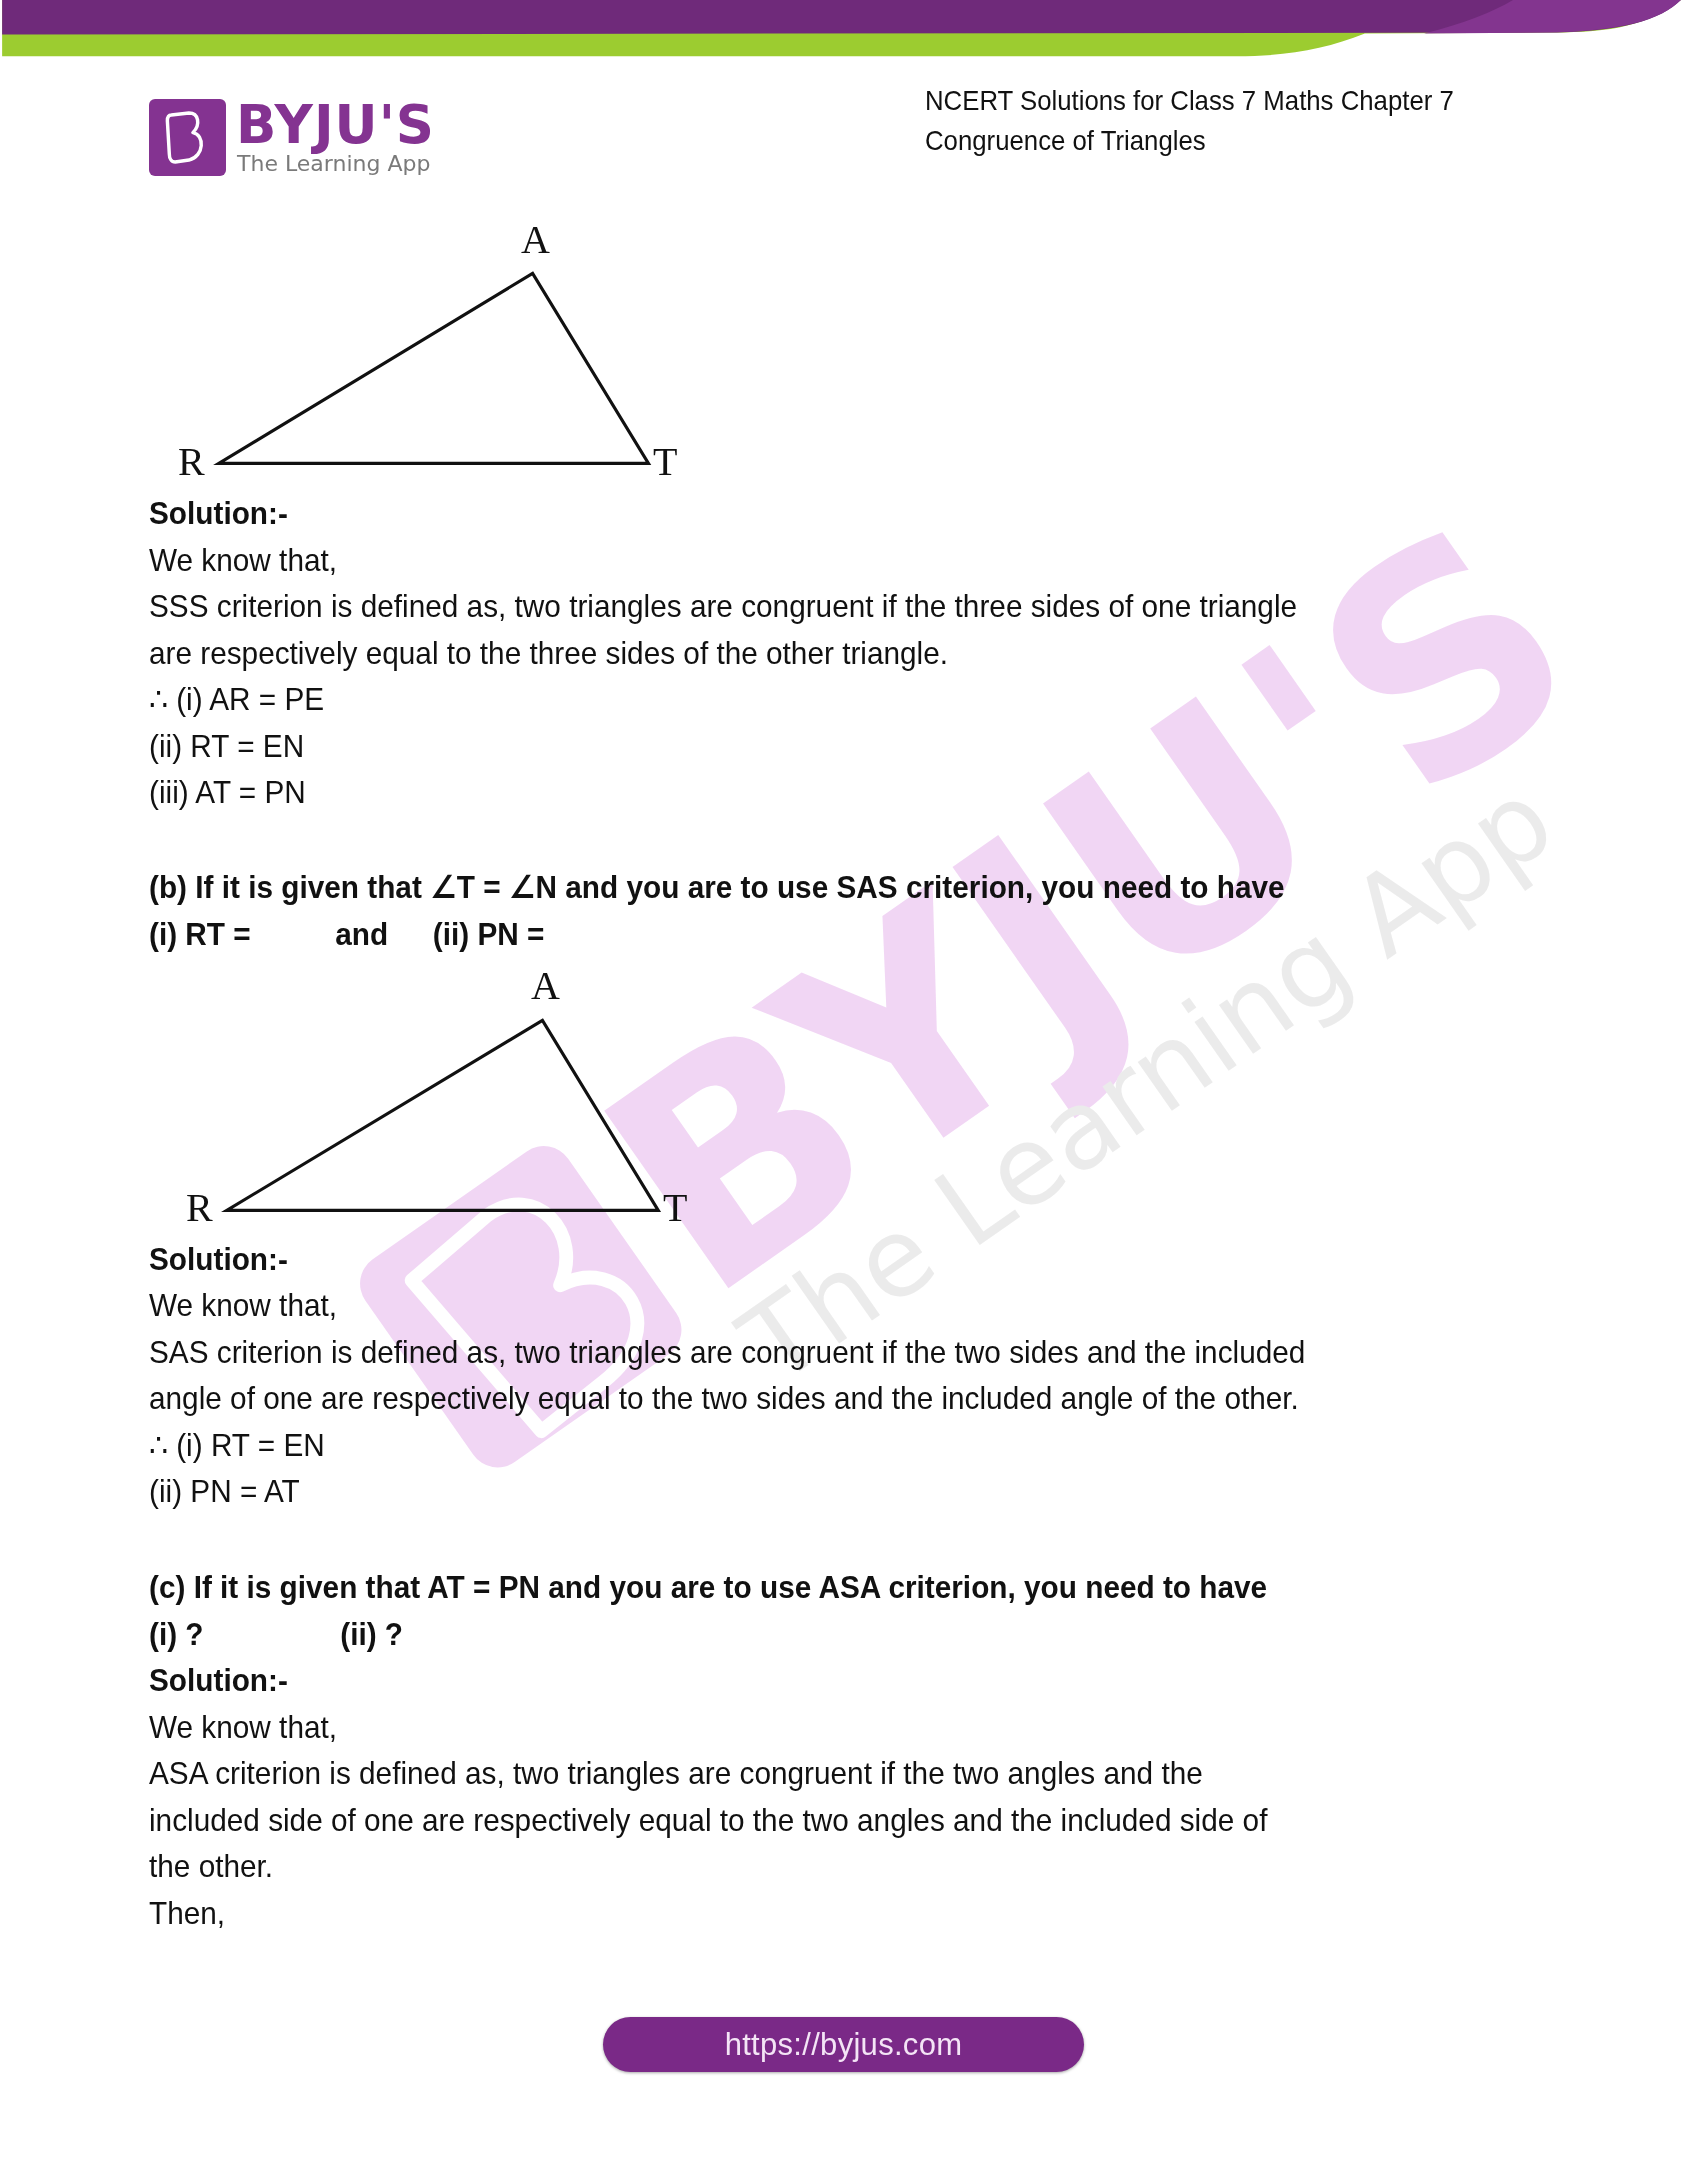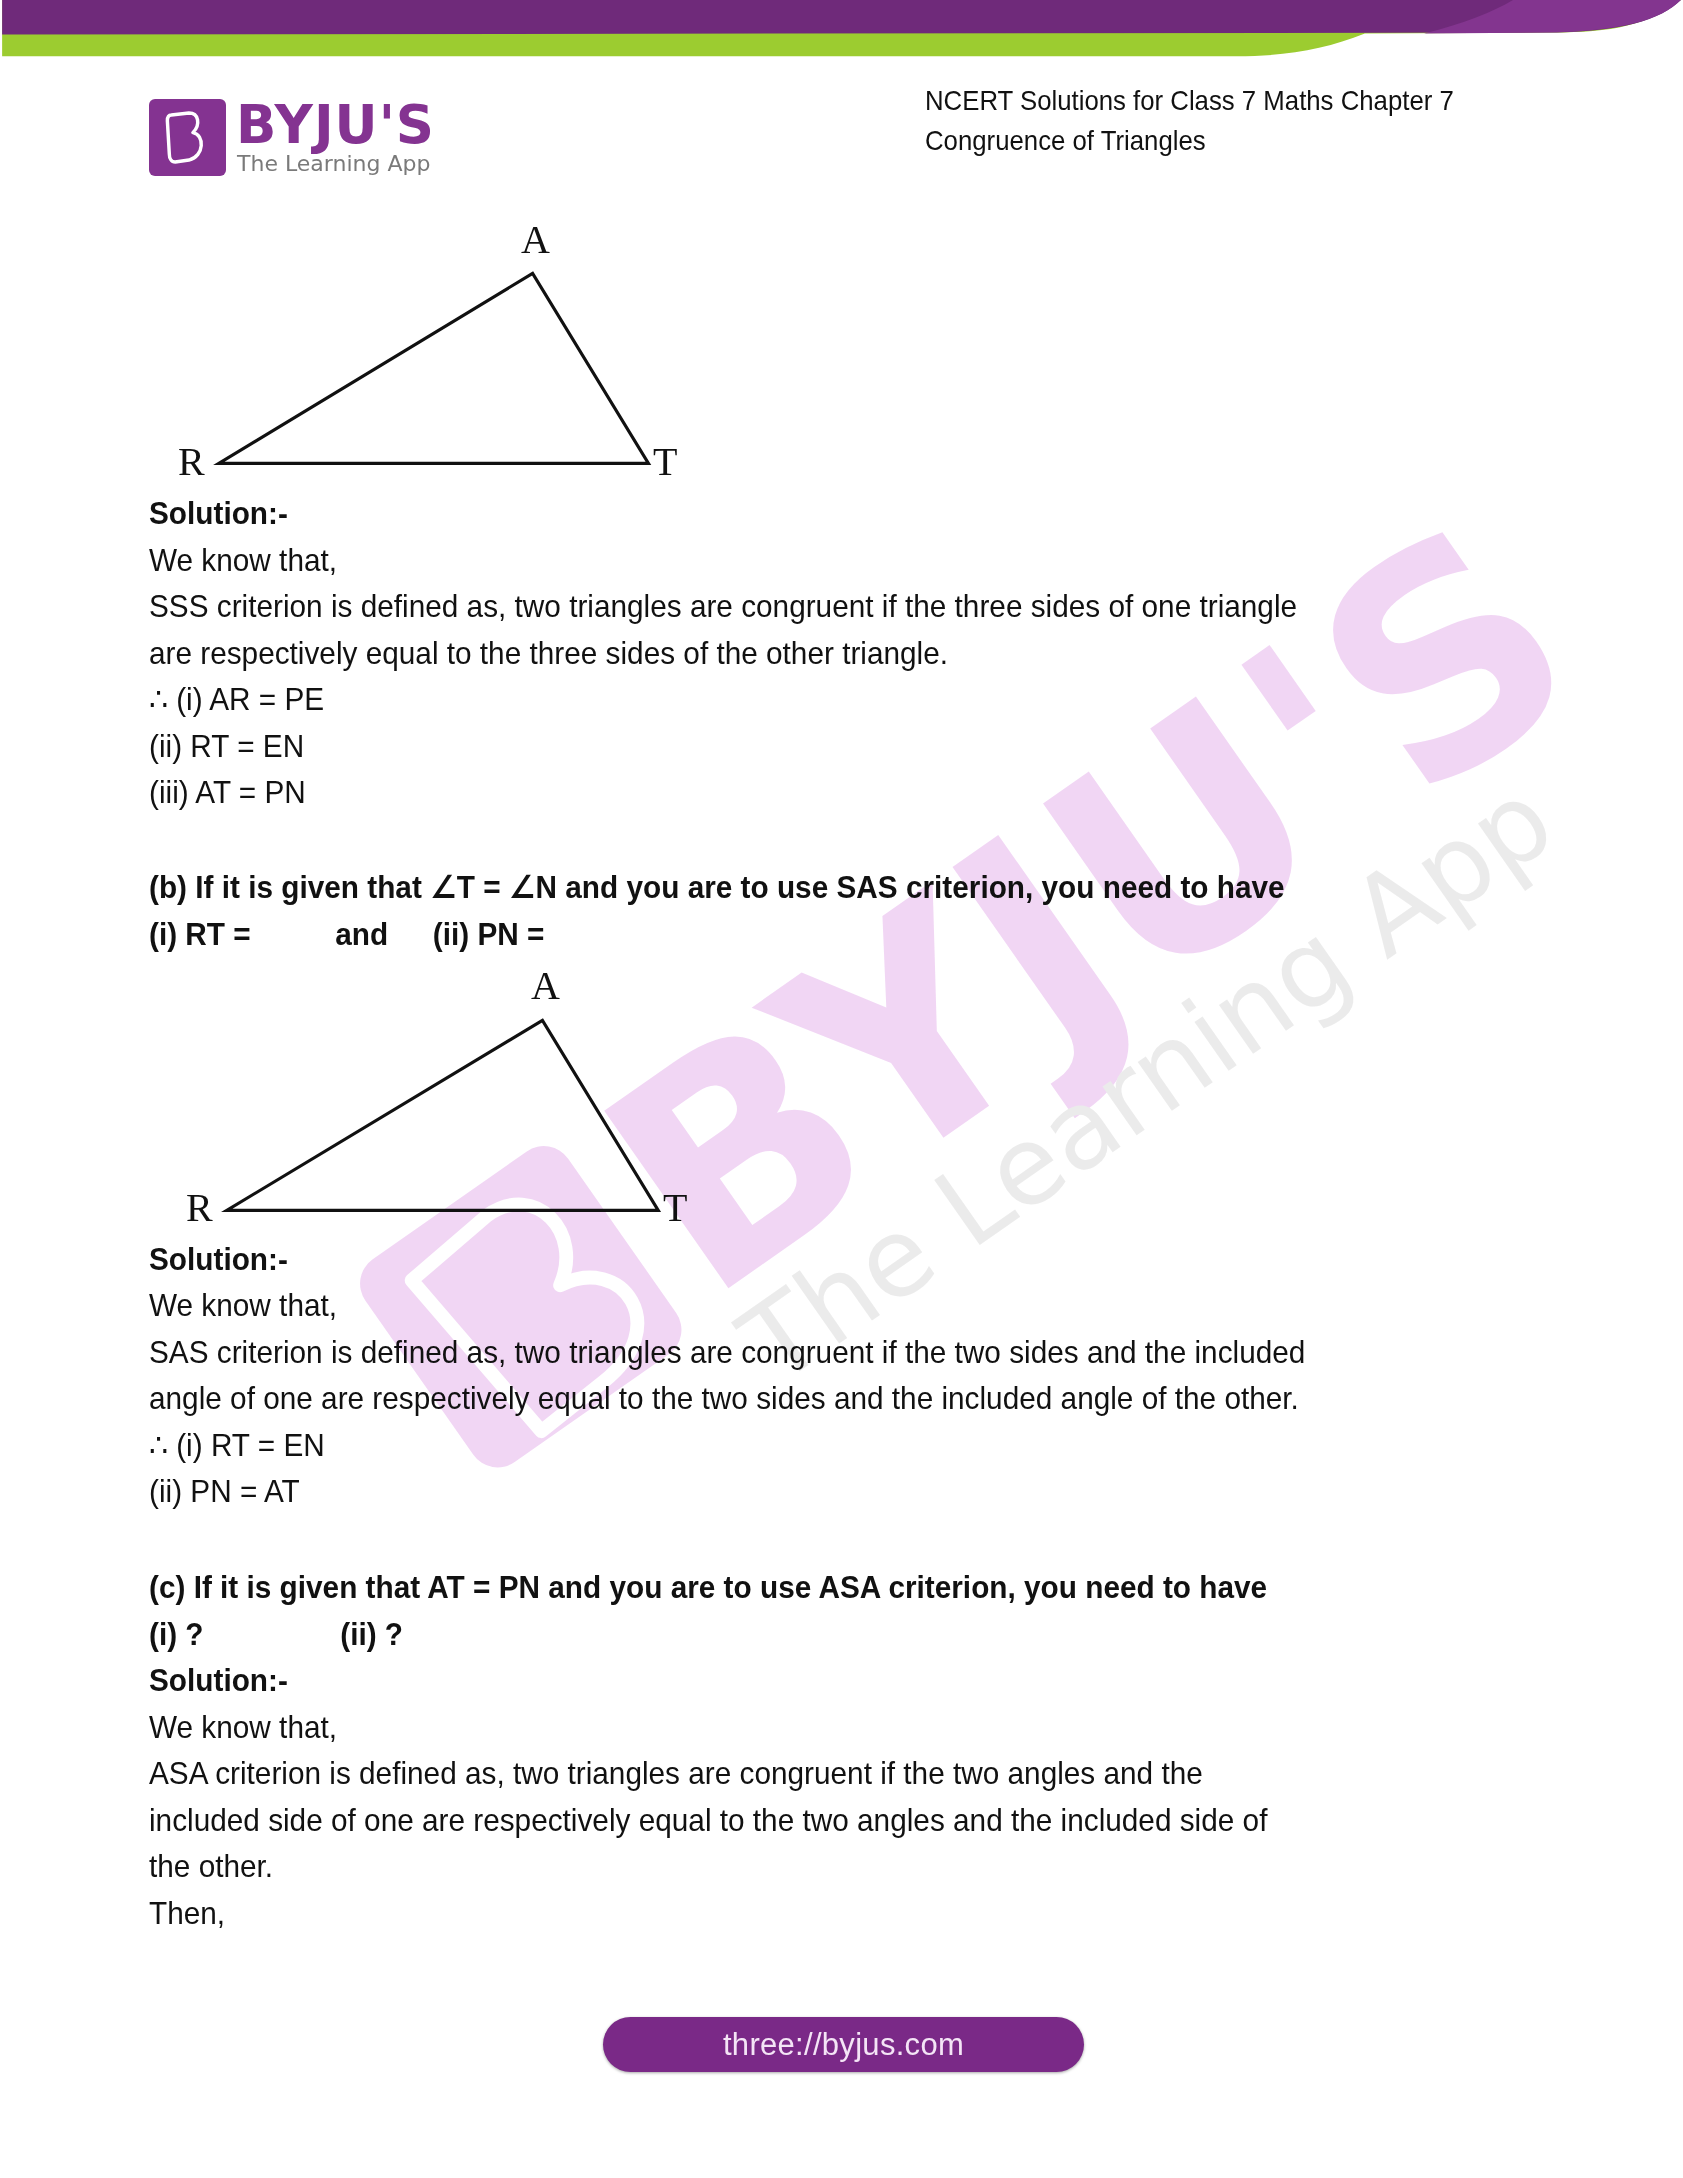--- a/index.html
+++ b/index.html
@@ -97,15 +97,15 @@
   <span>(i) ?</span><span class="gap" style="width:147px;"></span><span>(ii) ?</span>
 </div>
 <div class="line bold" style="top:1660px;">Solution:-</div>
 <div class="line" style="top:1707px;">We know that,</div>
 <div class="line" style="top:1753px;">ASA criterion is defined as, two triangles are congruent if the two angles and the</div>
 <div class="line" style="top:1800px;">included side of one are respectively equal to the two angles and the included side of</div>
 <div class="line" style="top:1846px;">the other.</div>
 <div class="line" style="top:1893px;">Then,</div>
 
 <div class="footer-pill">
-  <a class="footer-link">three://byjus.com</a>
+  <a class="footer-link">https://byjus.com</a>
 </div>
 
 
 </body></html>

